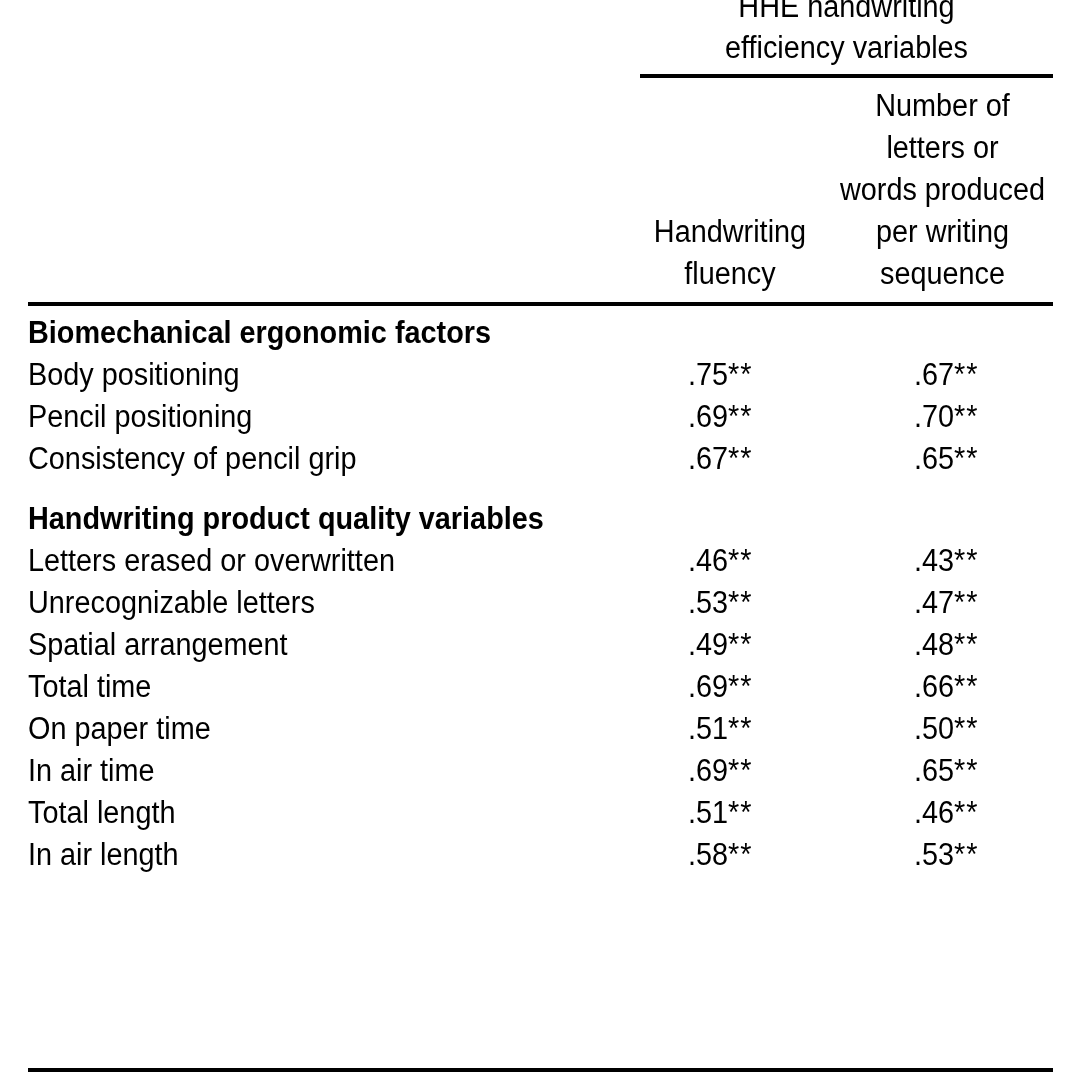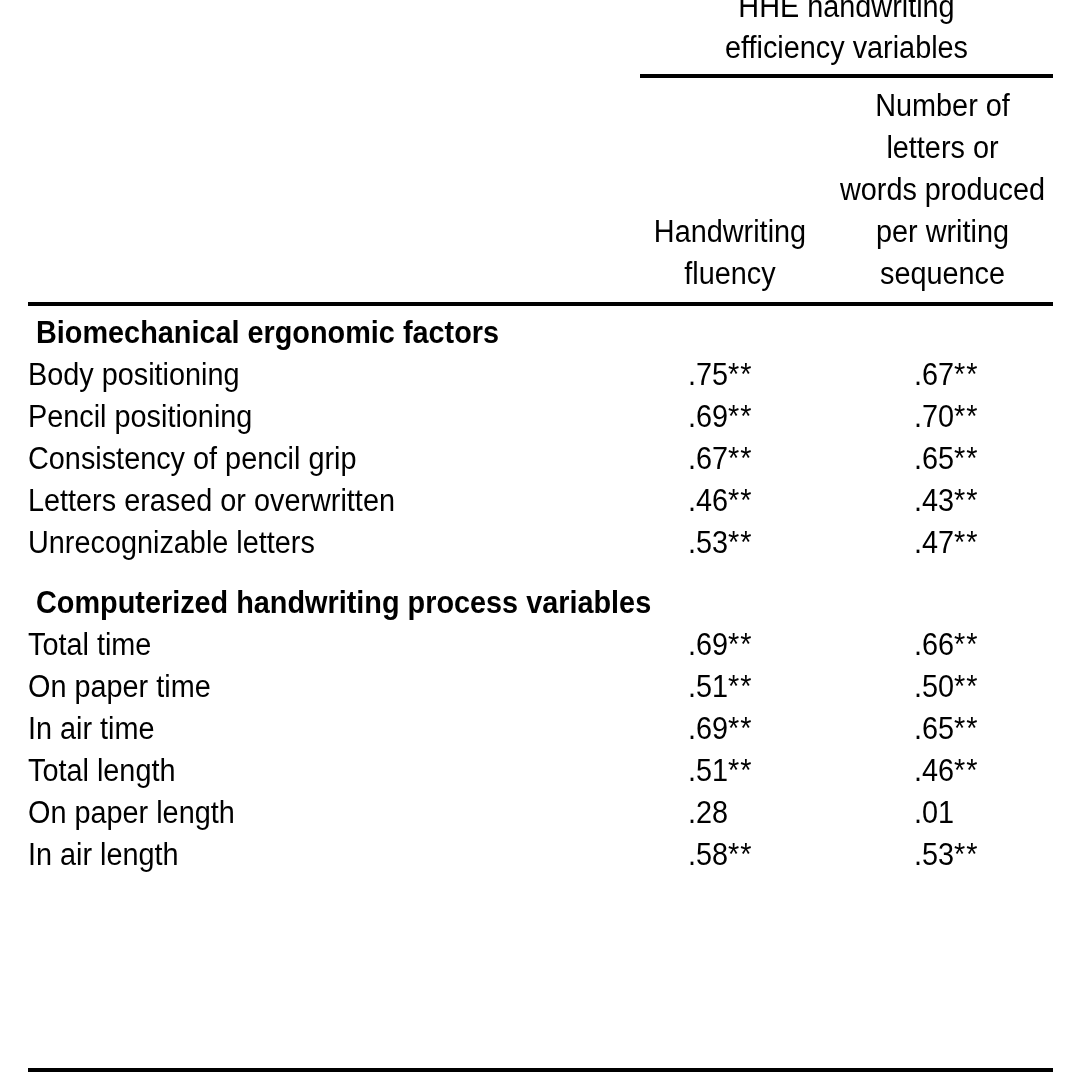--- a/index.html
+++ b/index.html
@@ -101,21 +101,20 @@
     top: 312px;
     width: 1074px;
   }
 
   .row {
     position: relative;
     height: 42px;
   }
   .row.section-head {
     margin-top: 18px;
-    margin-left: 8px;
   }
   .row.section-head:first-child {
     margin-top: 0;
   }
 
   .row-label {
     position: absolute;
     left: 28px;
     top: 0;
     font-size: 31px;
@@ -181,32 +180,37 @@
       <div class="row">
         <div class="row-label">Pencil positioning</div>
         <div class="cell v1"><span>.69</span><span class="stars">**</span></div>
         <div class="cell v2"><span>.70</span><span class="stars">**</span></div>
       </div>
       <div class="row">
         <div class="row-label">Consistency of pencil grip</div>
         <div class="cell v1"><span>.67</span><span class="stars">**</span></div>
         <div class="cell v2"><span>.65</span><span class="stars">**</span></div>
       </div>
+      <div class="row section-head">
+        <div class="row-label">Handwriting product quality variables</div>
+      </div>
       <div class="row">
         <div class="row-label">Letters erased or overwritten</div>
         <div class="cell v1"><span>.46</span><span class="stars">**</span></div>
         <div class="cell v2"><span>.43</span><span class="stars">**</span></div>
       </div>
       <div class="row">
         <div class="row-label">Unrecognizable letters</div>
         <div class="cell v1"><span>.53</span><span class="stars">**</span></div>
         <div class="cell v2"><span>.47</span><span class="stars">**</span></div>
       </div>
-      <div class="row section-head">
-        <div class="row-label">Computerized handwriting process variables</div>
+      <div class="row">
+        <div class="row-label">Spatial arrangement</div>
+        <div class="cell v1"><span>.49</span><span class="stars">**</span></div>
+        <div class="cell v2"><span>.48</span><span class="stars">**</span></div>
       </div>
       <div class="row">
         <div class="row-label">Total time</div>
         <div class="cell v1"><span>.69</span><span class="stars">**</span></div>
         <div class="cell v2"><span>.66</span><span class="stars">**</span></div>
       </div>
       <div class="row">
         <div class="row-label">On paper time</div>
         <div class="cell v1"><span>.51</span><span class="stars">**</span></div>
         <div class="cell v2"><span>.50</span><span class="stars">**</span></div>
@@ -215,25 +219,20 @@
         <div class="row-label">In air time</div>
         <div class="cell v1"><span>.69</span><span class="stars">**</span></div>
         <div class="cell v2"><span>.65</span><span class="stars">**</span></div>
       </div>
       <div class="row">
         <div class="row-label">Total length</div>
         <div class="cell v1"><span>.51</span><span class="stars">**</span></div>
         <div class="cell v2"><span>.46</span><span class="stars">**</span></div>
       </div>
       <div class="row">
-        <div class="row-label">On paper length</div>
-        <div class="cell v1"><span>.28</span></div>
-        <div class="cell v2"><span>.01</span></div>
-      </div>
-      <div class="row">
         <div class="row-label">In air length</div>
         <div class="cell v1"><span>.58</span><span class="stars">**</span></div>
         <div class="cell v2"><span>.53</span><span class="stars">**</span></div>
       </div>
     </div>
 
   <div class="rule-bottom"></div>
 
 </div>
 

